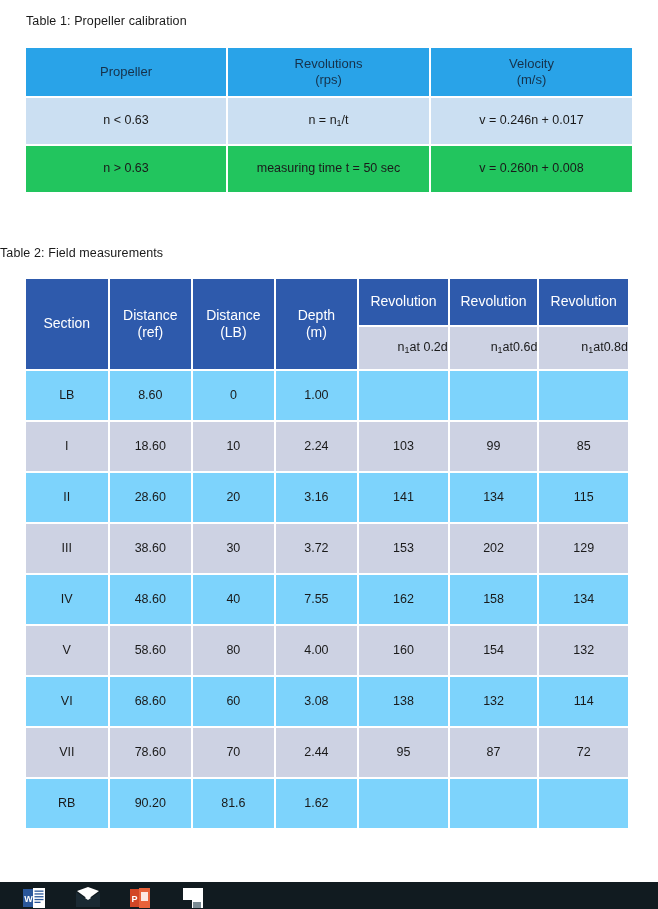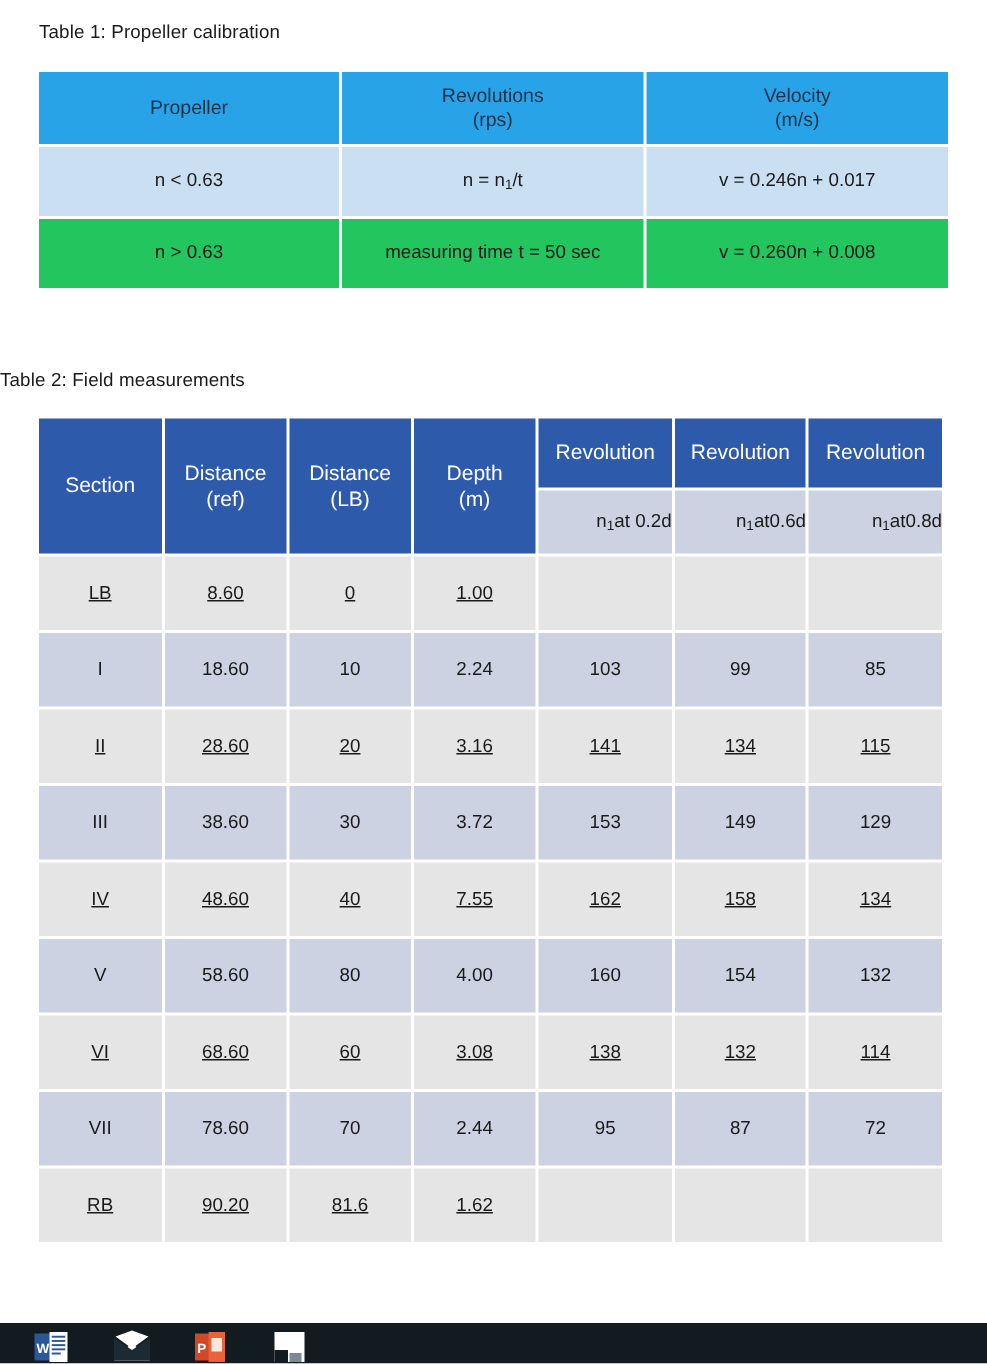--- a/index.html
+++ b/index.html
@@ -108,23 +108,22 @@
     height: 46px;
   }
   table.t2 th.t2-sub {
     background: #cdd2e3;
     color: #1a1a1a;
     height: 42px;
     font-size: 12.5px;
     text-align: right;
   }
   table.t2 td.band-a {
-    background: #e5e5e5;
+    background: #7dd3fc;
     height: 49px;
-    text-decoration: underline;
   }
   table.t2 td.band-b {
     background: #cdd2e3;
     height: 49px;
   }
 
   sub {
     font-size: 0.72em;
     vertical-align: baseline;
     position: relative;
@@ -275,21 +274,21 @@
             <td class="band-a">141</td>
             <td class="band-a">134</td>
             <td class="band-a">115</td>
           </tr>
           <tr>
             <td class="band-b">III</td>
             <td class="band-b">38.60</td>
             <td class="band-b">30</td>
             <td class="band-b">3.72</td>
             <td class="band-b">153</td>
-            <td class="band-b">149</td>
+            <td class="band-b">202</td>
             <td class="band-b">129</td>
           </tr>
           <tr>
             <td class="band-a">IV</td>
             <td class="band-a">48.60</td>
             <td class="band-a">40</td>
             <td class="band-a">7.55</td>
             <td class="band-a">162</td>
             <td class="band-a">158</td>
             <td class="band-a">134</td>

